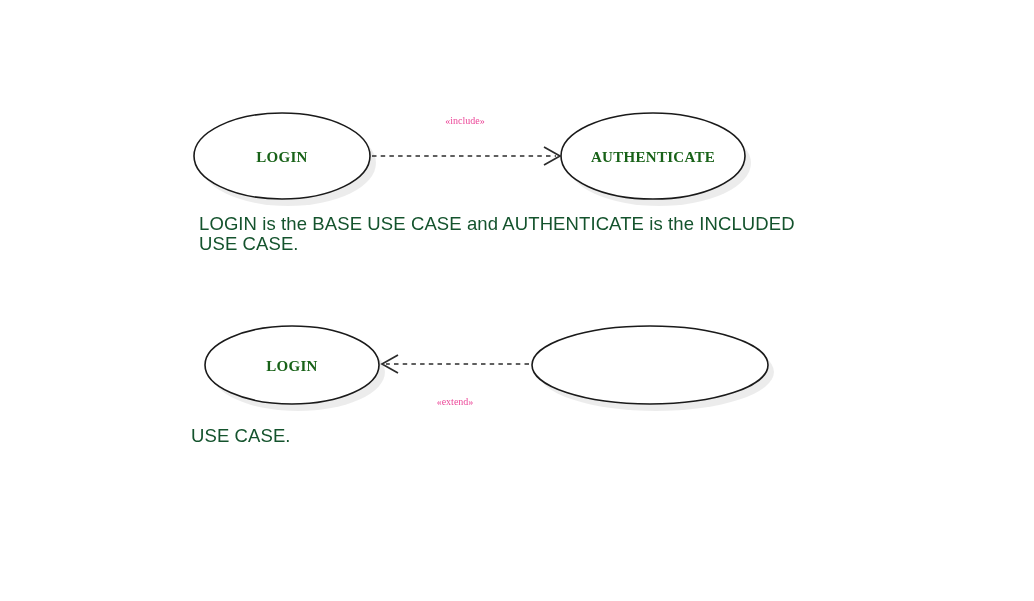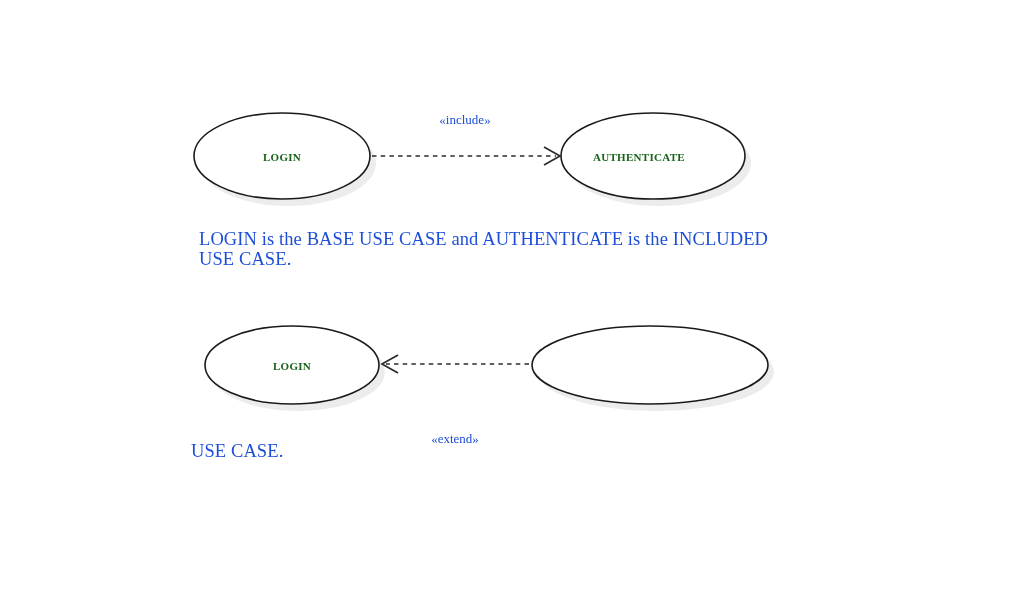--- a/index.html
+++ b/index.html
@@ -50,42 +50,41 @@
     stroke-width: 1.7;
     fill: none;
     stroke-linecap: butt;
     stroke-linejoin: miter;
   }
   .usecase-label {
     position: absolute;
     color: #186218;
     font-family: "Liberation Serif", "DejaVu Serif", serif;
     font-weight: bold;
-    font-size: 11px;
+    font-size: 15px;
     letter-spacing: 0.3px;
     text-align: center;
     white-space: nowrap;
     transform: translate(-50%, -50%);
   }
   .stereotype-label {
     position: absolute;
-    color: #1d4ed8;
+    color: #ec4899;
     font-family: "Liberation Serif", "DejaVu Serif", serif;
-    font-size: 13px;
+    font-size: 10px;
     white-space: nowrap;
     transform: translate(-50%, -50%);
   }
   .caption-text {
     position: absolute;
-    color: #1d4ed8;
-    font-family: Liberation Serif, serif;
+    color: #14532d;
+    font-family: Liberation Sans, sans-serif;
     font-size: 18.5px;
     line-height: 1.06;
     letter-spacing: 0.1px;
-    margin-top: 16px;
   }
 </style>
 </head>
 <body>
 
 <div id="canvas">
 
   <svg class="diagram-svg" viewBox="0 0 1034 601">
 
     <g>
@@ -118,31 +117,31 @@
       </g>
 
       <line class="connector-line" x1="529" y1="364" x2="386" y2="364"></line>
 
       <polyline class="arrow-head" points="398,355 382,364 398,373"></polyline>
     </g>
   </svg>
 
   <div class="usecase-label" style="left:282px; top:157px;">LOGIN</div>
 
-  <div class="usecase-label" style="left:639px; top:157px;">AUTHENTICATE</div>
+  <div class="usecase-label" style="left:653px; top:157px;">AUTHENTICATE</div>
 
   <div class="stereotype-label" style="left:465px; top:120px;">«include»</div>
 
   <div class="caption-text" style="left:199px; top:214px;">
     <div> LOGIN is the BASE USE CASE and AUTHENTICATE is the INCLUDED</div>
     <div>USE CASE.</div>
   </div>
 
   <div class="usecase-label" style="left:292px; top:366px;">LOGIN</div>
 
 
-  <div class="stereotype-label" style="left:455px; top:401px;margin-top:38px;">«extend»</div>
+  <div class="stereotype-label" style="left:455px; top:401px;">«extend»</div>
 
   <div class="caption-text" style="left:191px; top:426px;">
     <div>USE CASE.</div>
   </div>
 
 </div>
 
 </body></html>

